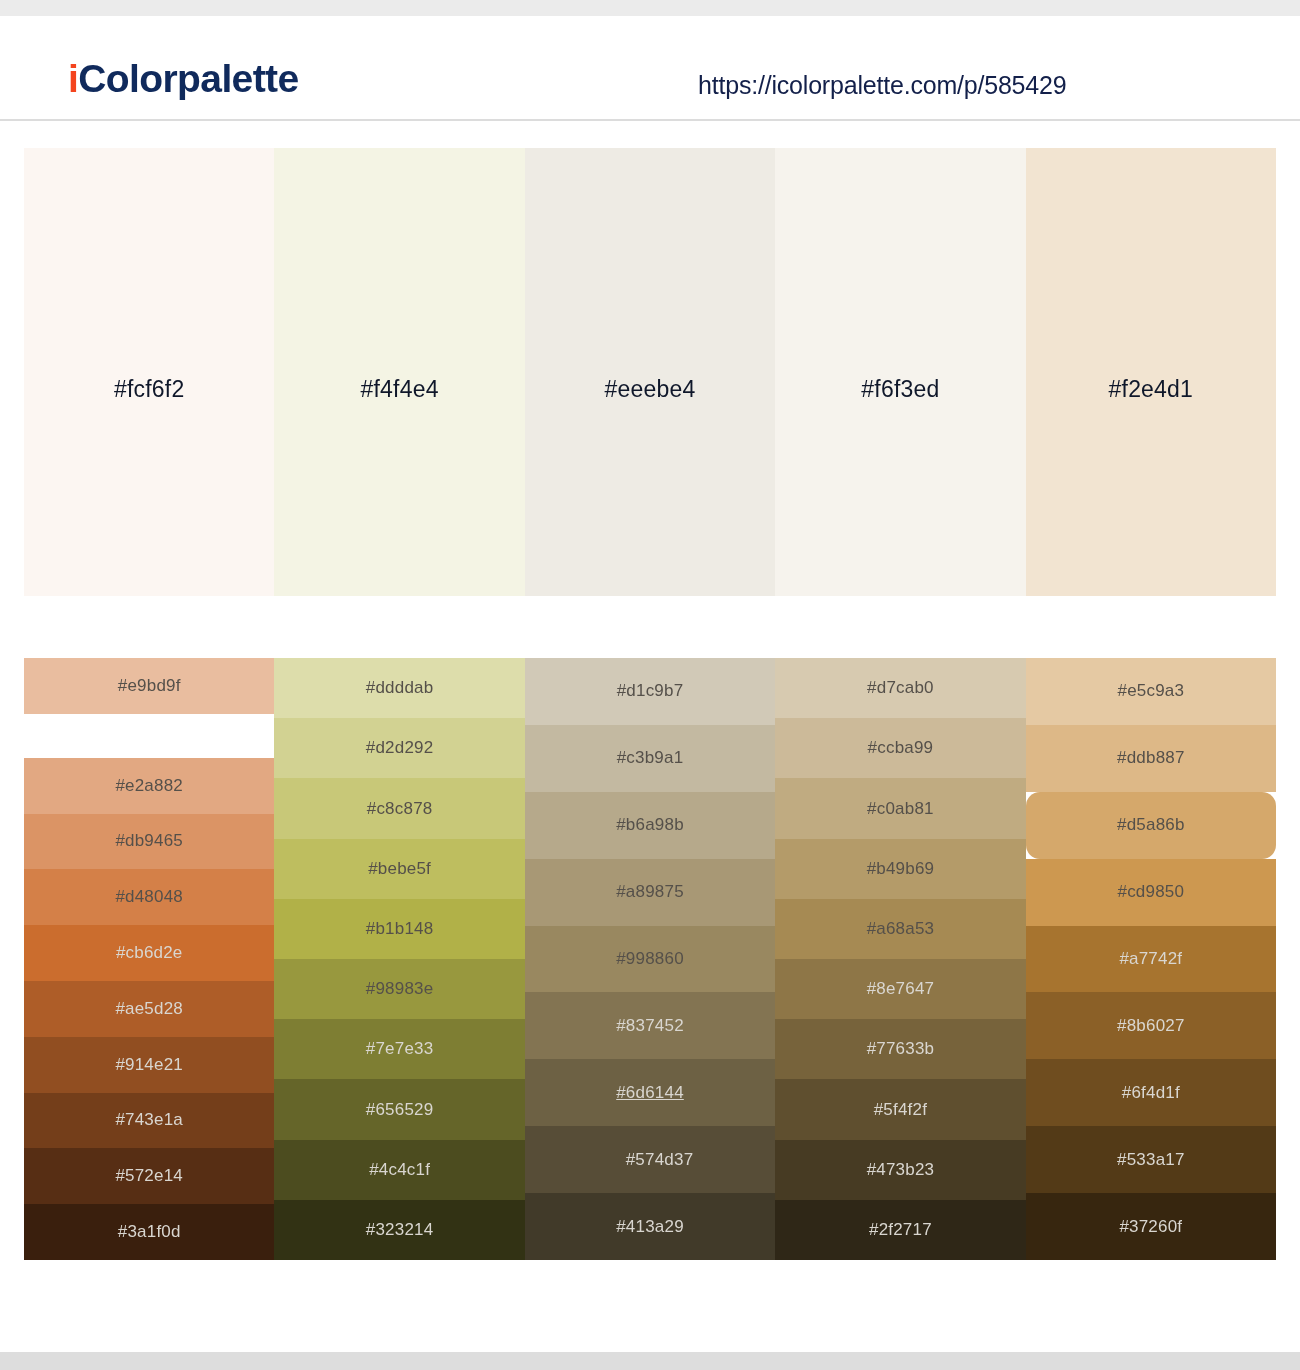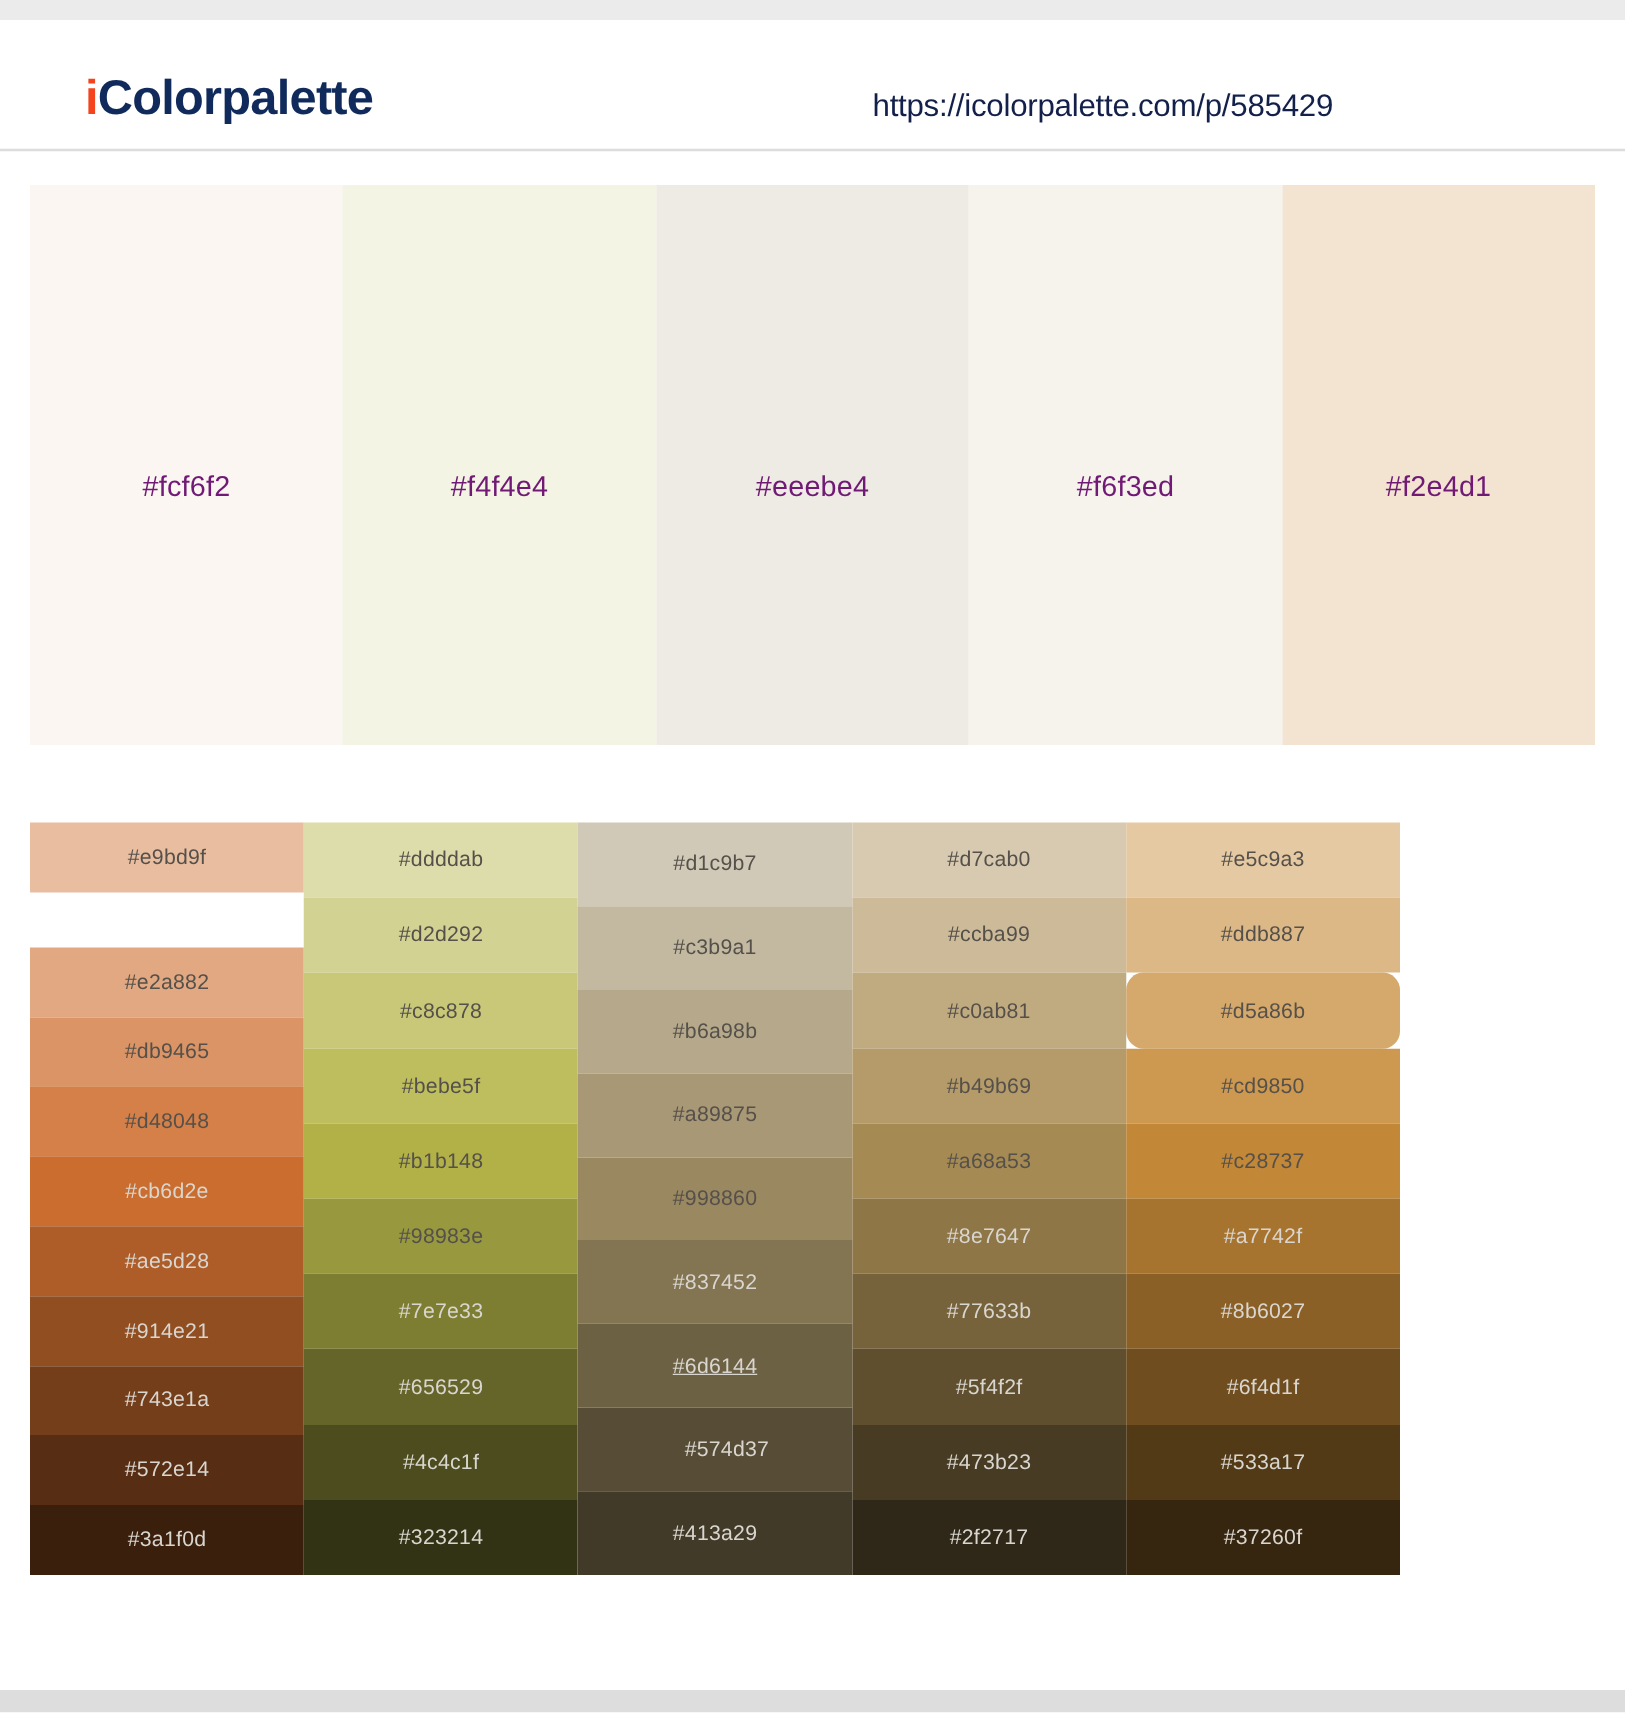--- a/index.html
+++ b/index.html
@@ -76,30 +76,30 @@
     flex: 1 1 0;
     position: relative;
   }
   .main-swatch .hexlabel {
     position: absolute;
     left: 0;
     right: 0;
     top: 228px;
     text-align: center;
     font-size: 23px;
-    color: #701a75;
+    color: #0f172a;
     letter-spacing: 0.2px;
   }
 
   
   .shade-grid {
     position: absolute;
     left: 24px;
     top: 658px;
-    width: 1096px;
+    width: 1252px;
     height: 602px;
     display: flex;
   }
   .shade-col {
     flex: 1 1 0;
     display: flex;
     flex-direction: column;
   }
   .shade-cell {
     flex: 1 1 0;
@@ -200,21 +200,20 @@
         <div class="shade-cell light-text" style="background: rgb(119, 99, 59);">#77633b</div>
         <div class="shade-cell light-text" style="background: rgb(95, 79, 47);">#5f4f2f</div>
         <div class="shade-cell light-text" style="background: rgb(71, 59, 35);">#473b23</div>
         <div class="shade-cell light-text" style="background: rgb(47, 39, 23);">#2f2717</div>
       </div>
       <div class="shade-col">
         <div class="shade-cell dark-text" style="background: rgb(229, 201, 163);">#e5c9a3</div>
         <div class="shade-cell dark-text" style="background: rgb(221, 184, 135);">#ddb887</div>
         <div class="shade-cell dark-text" style="background: rgb(213, 168, 107); border-radius: 14px;">#d5a86b</div>
         <div class="shade-cell dark-text" style="background: rgb(205, 152, 80);">#cd9850</div>
-        <div class="shade-cell dark-text" style="background: rgb(194, 135, 55);">#c28737</div>
         <div class="shade-cell light-text" style="background: rgb(167, 116, 47);">#a7742f</div>
         <div class="shade-cell light-text" style="background: rgb(139, 96, 39);">#8b6027</div>
         <div class="shade-cell light-text" style="background: rgb(111, 77, 31);">#6f4d1f</div>
         <div class="shade-cell light-text" style="background: rgb(83, 58, 23); text-align: right;">#533a17</div>
         <div class="shade-cell light-text" style="background: rgb(55, 38, 15);">#37260f</div>
       </div>
     </div>
 
   <div class="bottom-band"></div>
 

